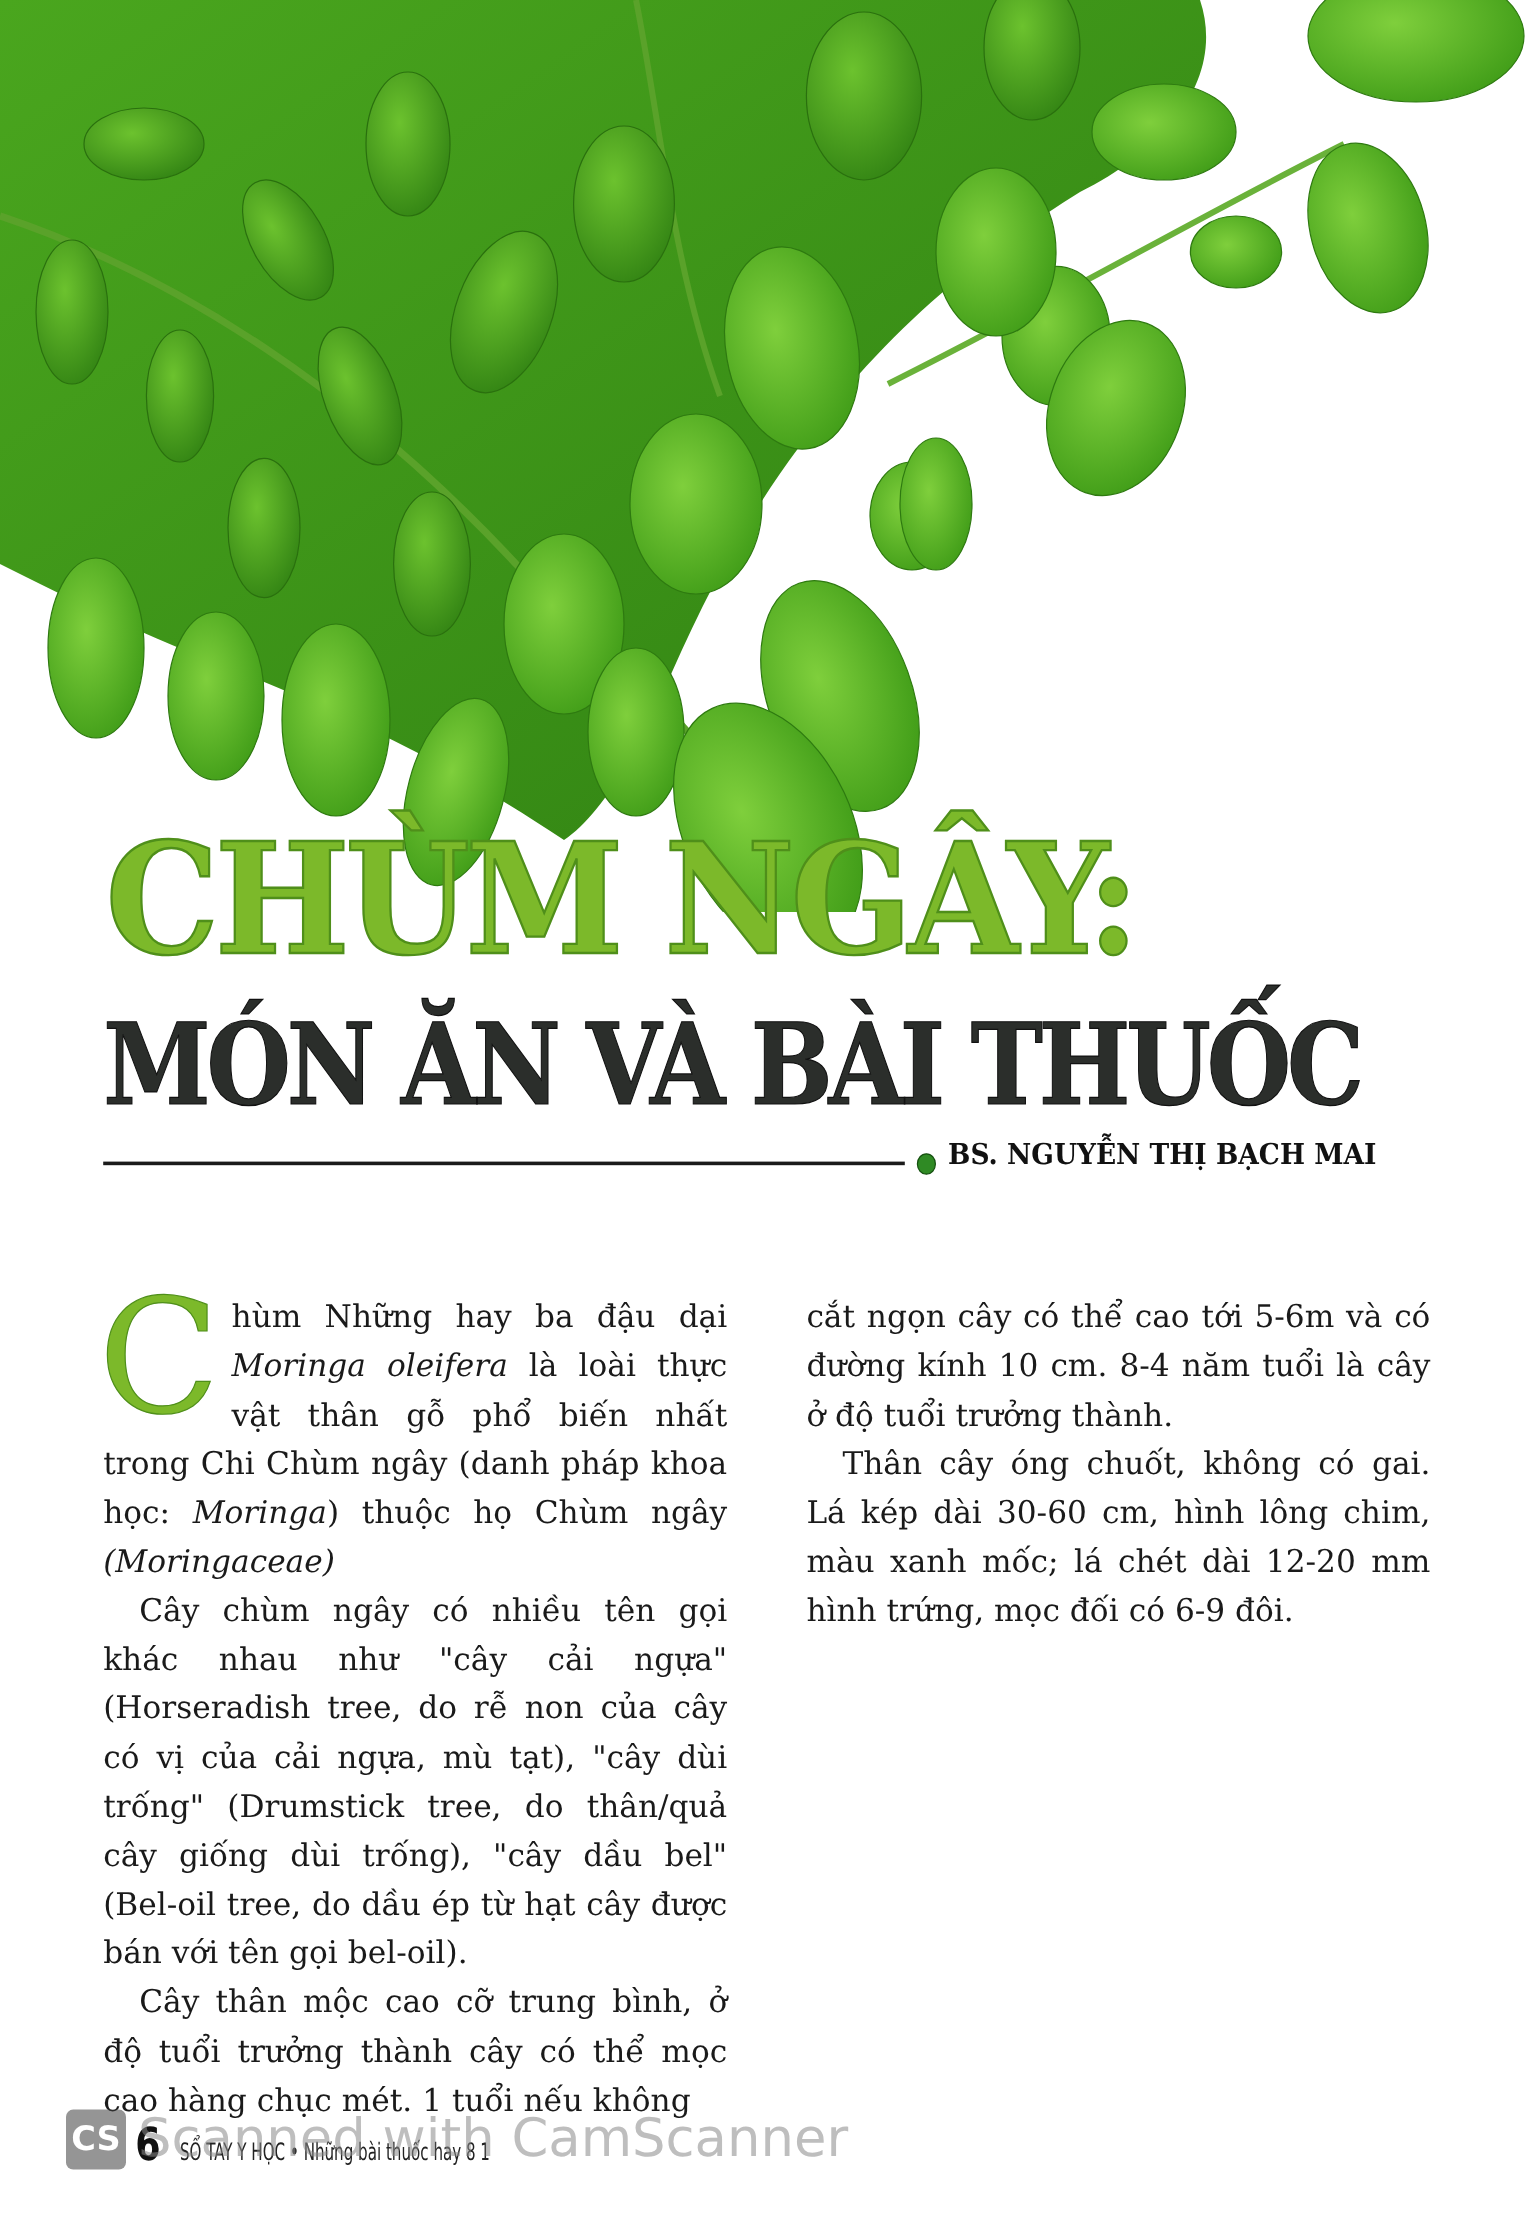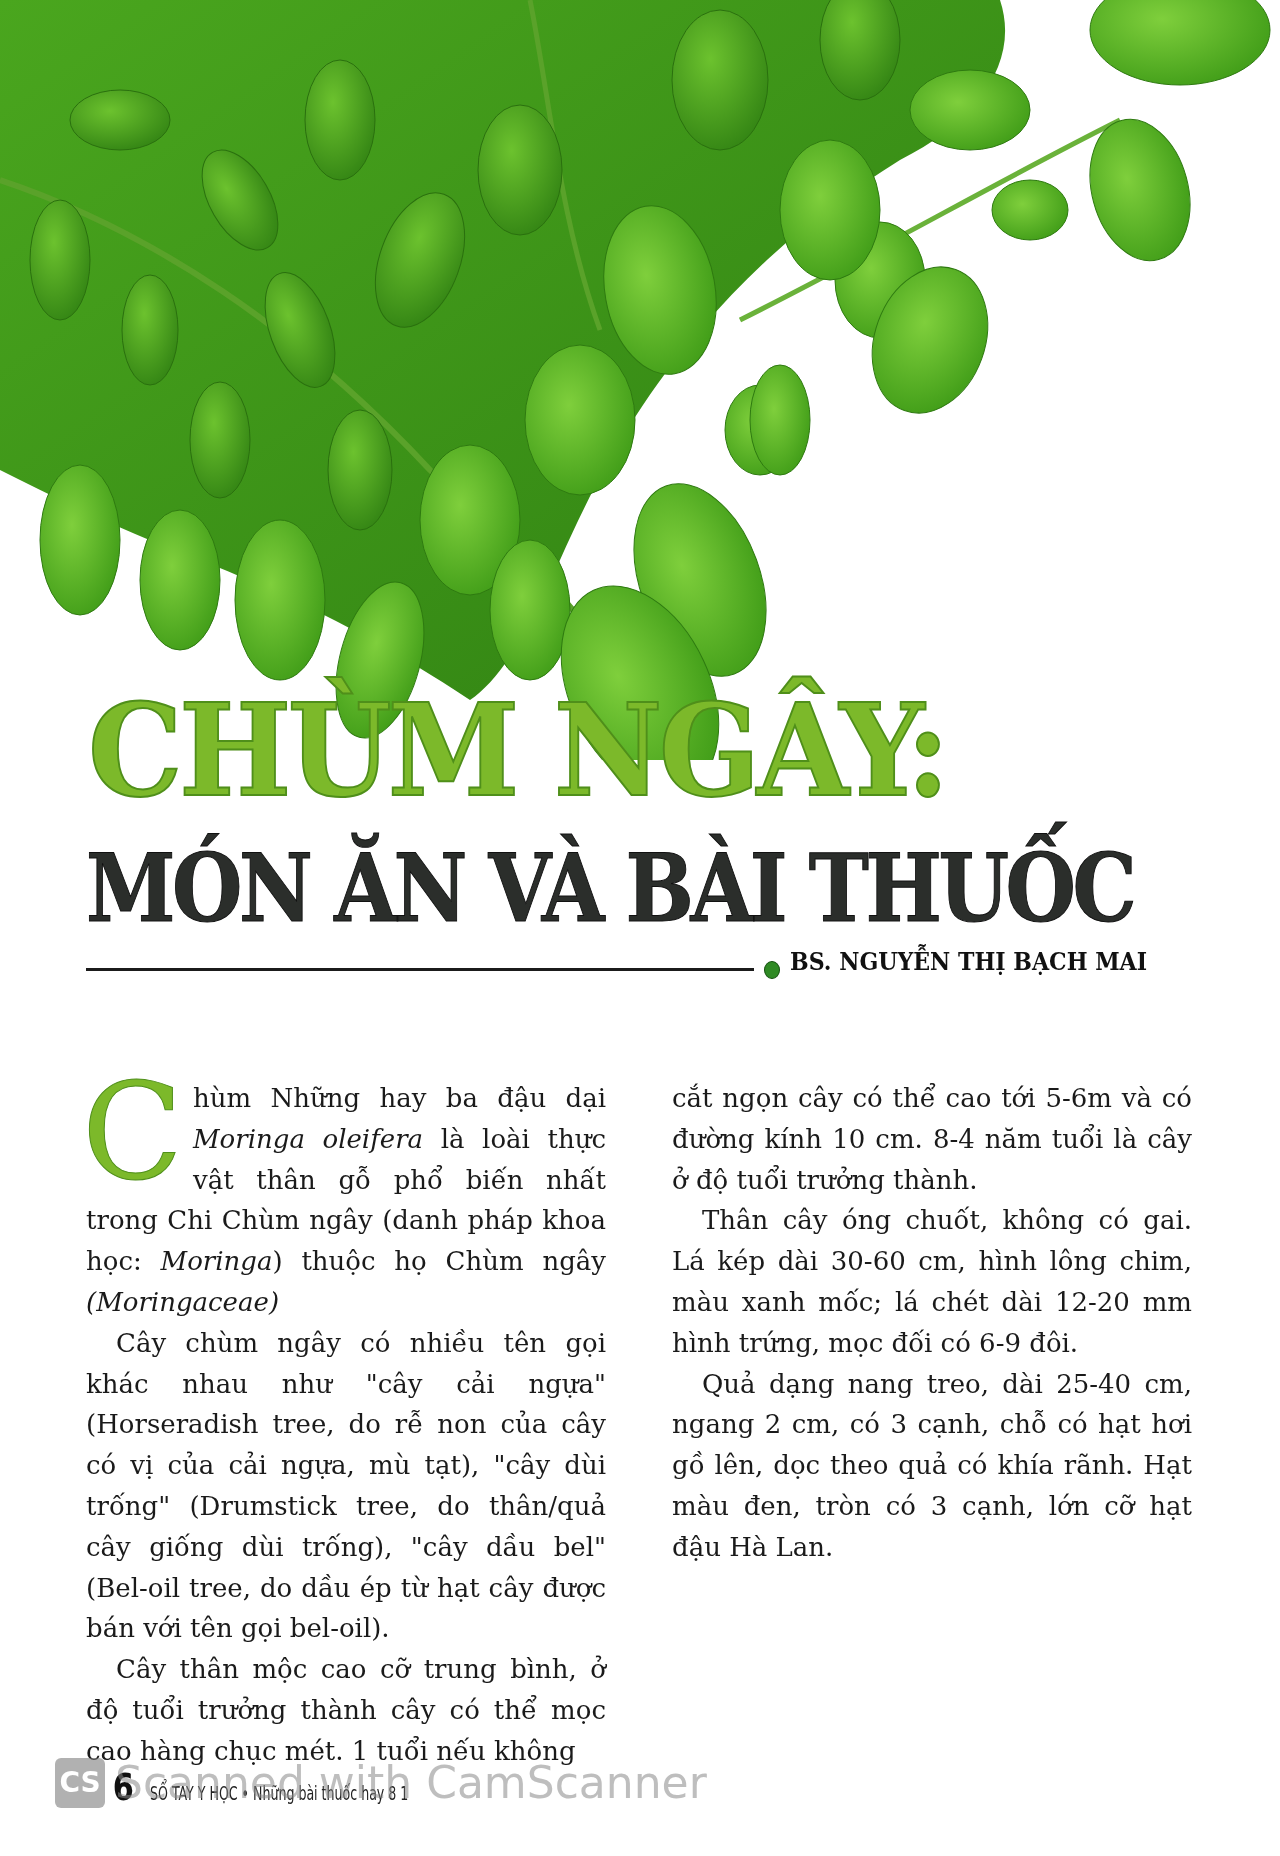--- a/index.html
+++ b/index.html
@@ -46,21 +46,21 @@
     margin: 6px 10px 0 -4px; color: #7cb92a; -webkit-text-stroke: 1px #4f8f1a;
     font-family: "DejaVu Serif", serif;
   }
   .footer { position: absolute; left: 110px; top: 1765px; display: flex; align-items: baseline; gap: 14px; }
   .page-num { font-family: "DejaVu Sans", sans-serif; font-weight: bold; font-size: 38px; color: #111; transform: scaleX(0.8); }
   .footer-text { font-family: "DejaVu Sans Condensed", "DejaVu Sans", sans-serif; font-size: 20px; color: #222; transform: scaleX(0.7); transform-origin: left center; white-space: nowrap; }
   .watermark {
     position: absolute; left: 55px; top: 1757px; display: flex; align-items: center; gap: 10px;
     opacity: 0.55; pointer-events: none;
   }
-  .wm-badge { width: 50px; height: 50px; border-radius: 6px; background: #737373; color: #fff; font-family: "DejaVu Sans", sans-serif; font-weight: bold; font-size: 28px; display: flex; align-items: center; justify-content: center; }
+  .wm-badge { width: 50px; height: 50px; border-radius: 6px; background: #404040; color: #fff; font-family: "DejaVu Sans", sans-serif; font-weight: bold; font-size: 28px; display: flex; align-items: center; justify-content: center; }
   .wm-text { font-family: "DejaVu Sans", sans-serif; font-size: 44px; color: #8a8a8a; }
 </style>
 </head>
 <body>
 
 <div class="hero">
   <svg width="1280" height="760" viewBox="0 0 1280 760">
     <defs>
       <radialGradient id="lg1" cx="40%" cy="40%" r="70%">
         <stop offset="0%" stop-color="#7fcf3c"></stop>
@@ -131,21 +131,20 @@
   <p class="noindent">
     <span class="dropcap">C</span><span>hùm Những hay ba đậu dại </span><em>Moringa oleifera</em><span> là loài thực vật thân gỗ phổ biến nhất trong Chi Chùm ngây (danh pháp khoa học: </span><em>Moringa</em><span>) thuộc họ Chùm ngây </span><em>(Moringaceae)</em>
   </p>
   <p>Cây chùm ngây có nhiều tên gọi khác nhau như "cây cải ngựa" (Horseradish tree, do rễ non của cây có vị của cải ngựa, mù tạt), "cây dùi trống" (Drumstick tree, do thân/quả cây giống dùi trống), "cây dầu bel" (Bel-oil tree, do dầu ép từ hạt cây được bán với tên gọi bel-oil).</p>
   <p>Cây thân mộc cao cỡ trung bình, ở độ tuổi trưởng thành cây có thể mọc cao hàng chục mét. 1 tuổi nếu không</p>
 </div>
 
 <div class="col col-right">
   <p class="noindent">cắt ngọn cây có thể cao tới 5-6m và có đường kính 10 cm. 8-4 năm tuổi là cây ở độ tuổi trưởng thành.</p>
   <p>Thân cây óng chuốt, không có gai. Lá kép dài 30-60 cm, hình lông chim, màu xanh mốc; lá chét dài 12-20 mm hình trứng, mọc đối có 6-9 đôi.</p>
-  <p>Quả dạng nang treo, dài 25-40 cm, ngang 2 cm, có 3 cạnh, chỗ có hạt hơi gồ lên, dọc theo quả có khía rãnh. Hạt màu đen, tròn có 3 cạnh, lớn cỡ hạt đậu Hà Lan.</p>
 </div>
 
 <div class="footer">
   <span class="page-num">6</span>
   <span class="footer-text">SỔ TAY Y HỌC • Những bài thuốc hay 8 1</span>
 </div>
 
 <div class="watermark">
   <div class="wm-badge">CS</div>
   <div class="wm-text">Scanned with CamScanner</div>

